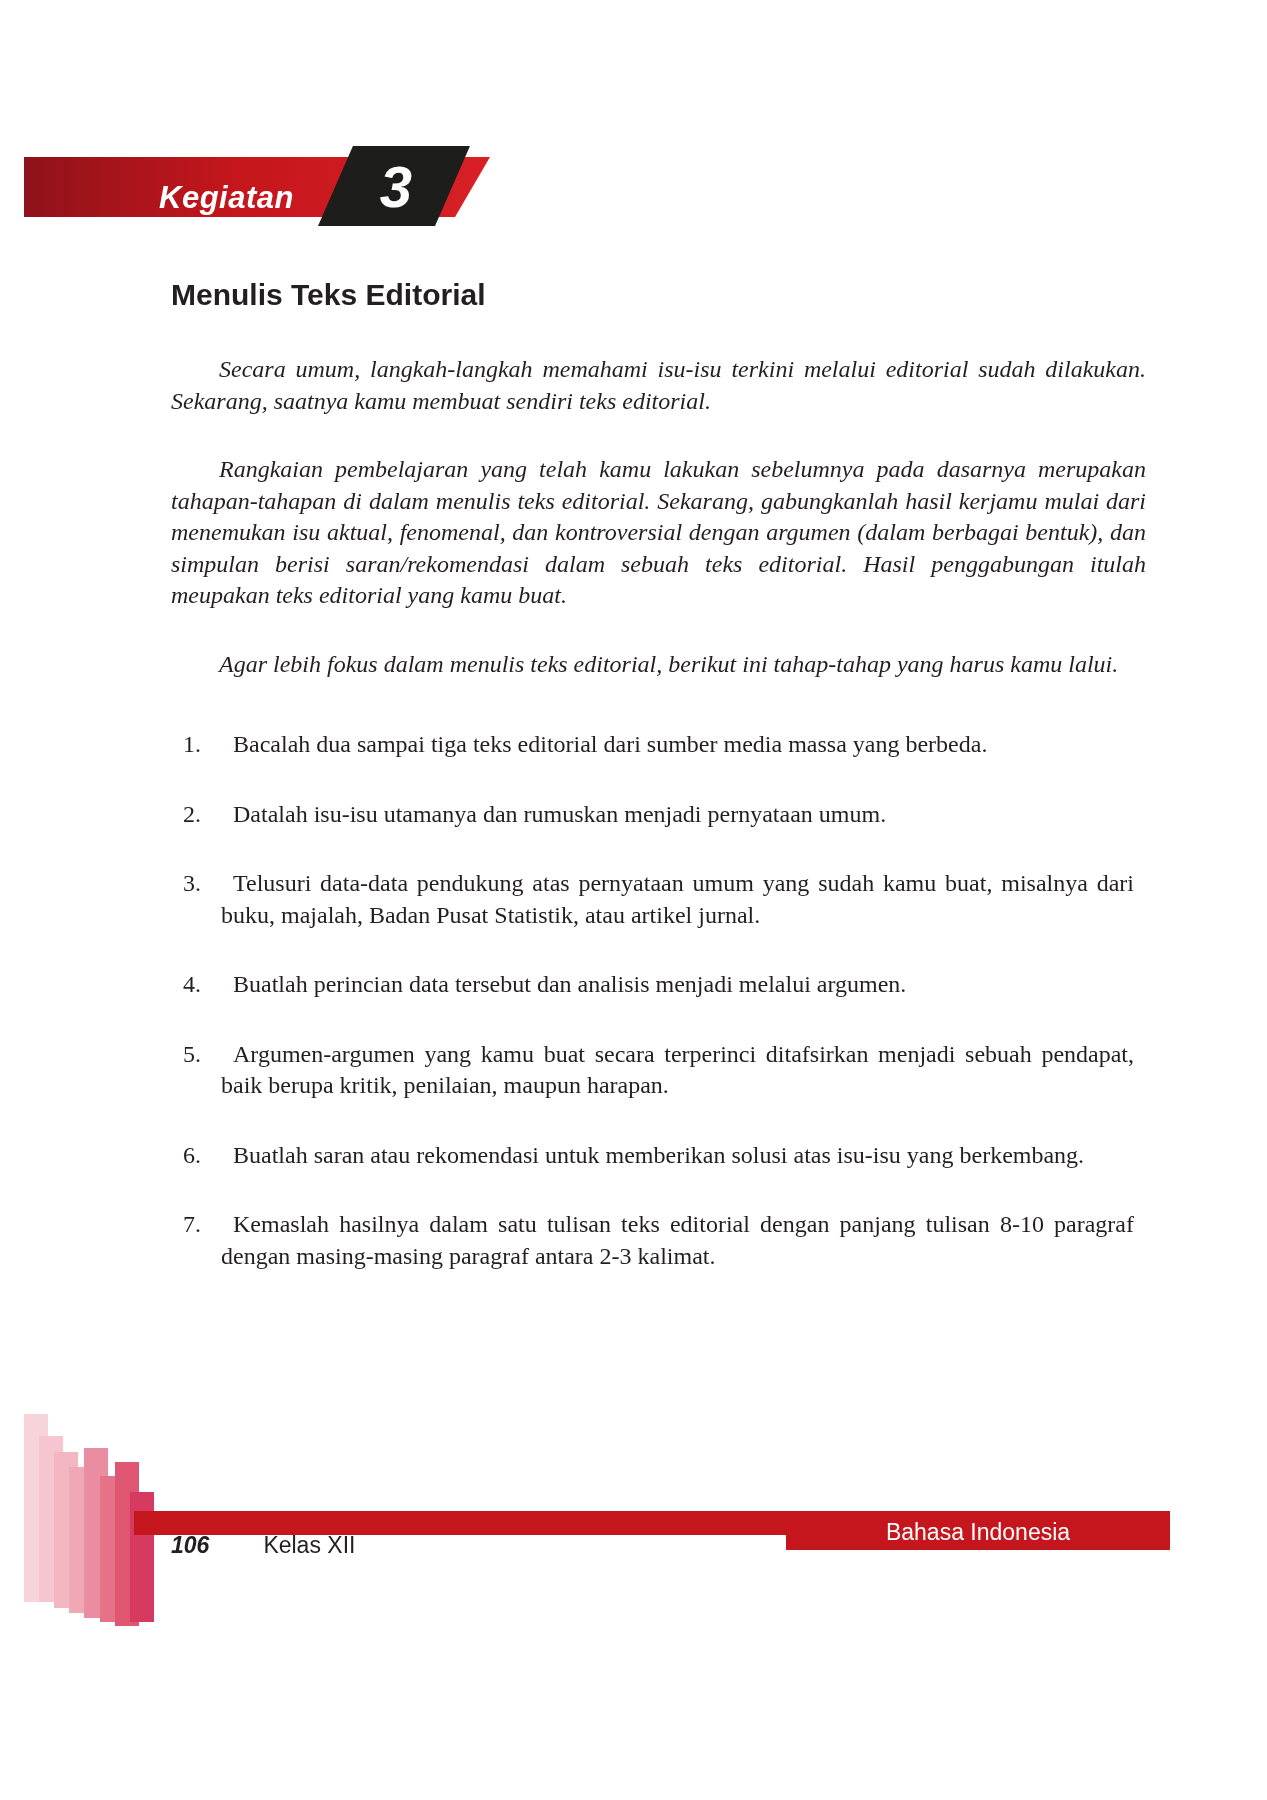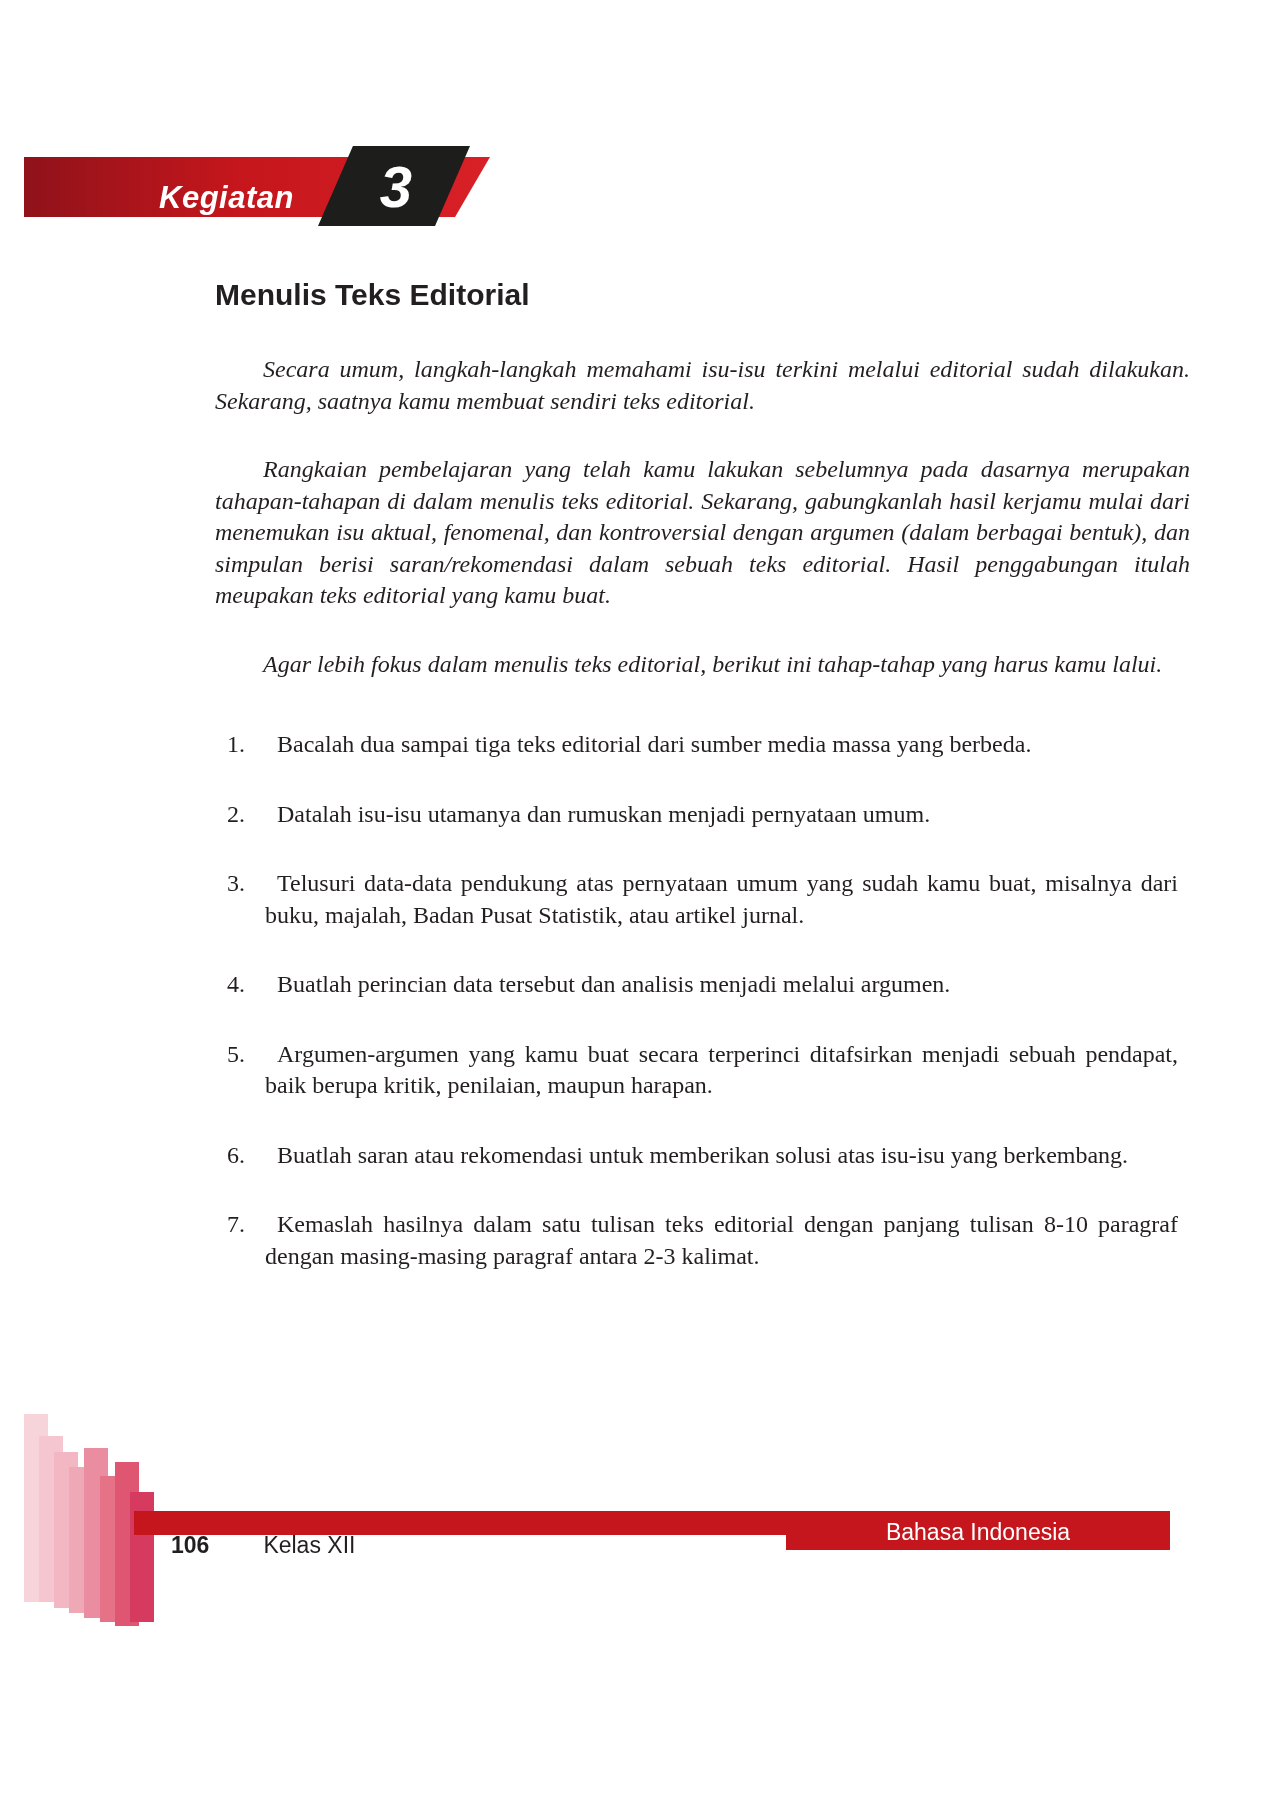--- a/index.html
+++ b/index.html
@@ -49,21 +49,20 @@
     font-weight: bold;
     font-size: 58px;
     transform: translateX(2px);
   }
 
   
   .content {
     position: absolute;
     left: 123px; top: 230px;
     width: 1023px;
-    margin-left: 44px;
   }
   .content h1 {
     font-family: "Liberation Sans", sans-serif;
     font-weight: bold;
     font-size: 30px;
     color: #231f20;
     margin-bottom: 18px;
   }
   .content p {
     font-size: 24px;
@@ -99,21 +98,21 @@
     width: 1036px; height: 3px;
     background: #c4161c;
   }
   .footer-left {
     position: absolute;
     left: 123px; top: 1496px;
     font-family: "Liberation Sans", sans-serif;
     font-size: 23px;
     color: #231f20;
   }
-  .footer-left .pagenum { font-weight: bold; margin-right: 30px; }
+  .footer-left .pagenum { font-weight: bold; margin-right: 30px; font-style: italic; }
   .subject-badge {
     position: absolute;
     left: 762px; top: 1490px;
     width: 384px; height: 36px;
     background: #c4161c;
     color: #ffffff;
     font-family: "Liberation Sans", sans-serif;
     font-size: 23px;
     display: flex; align-items: center; justify-content: center;
   }

